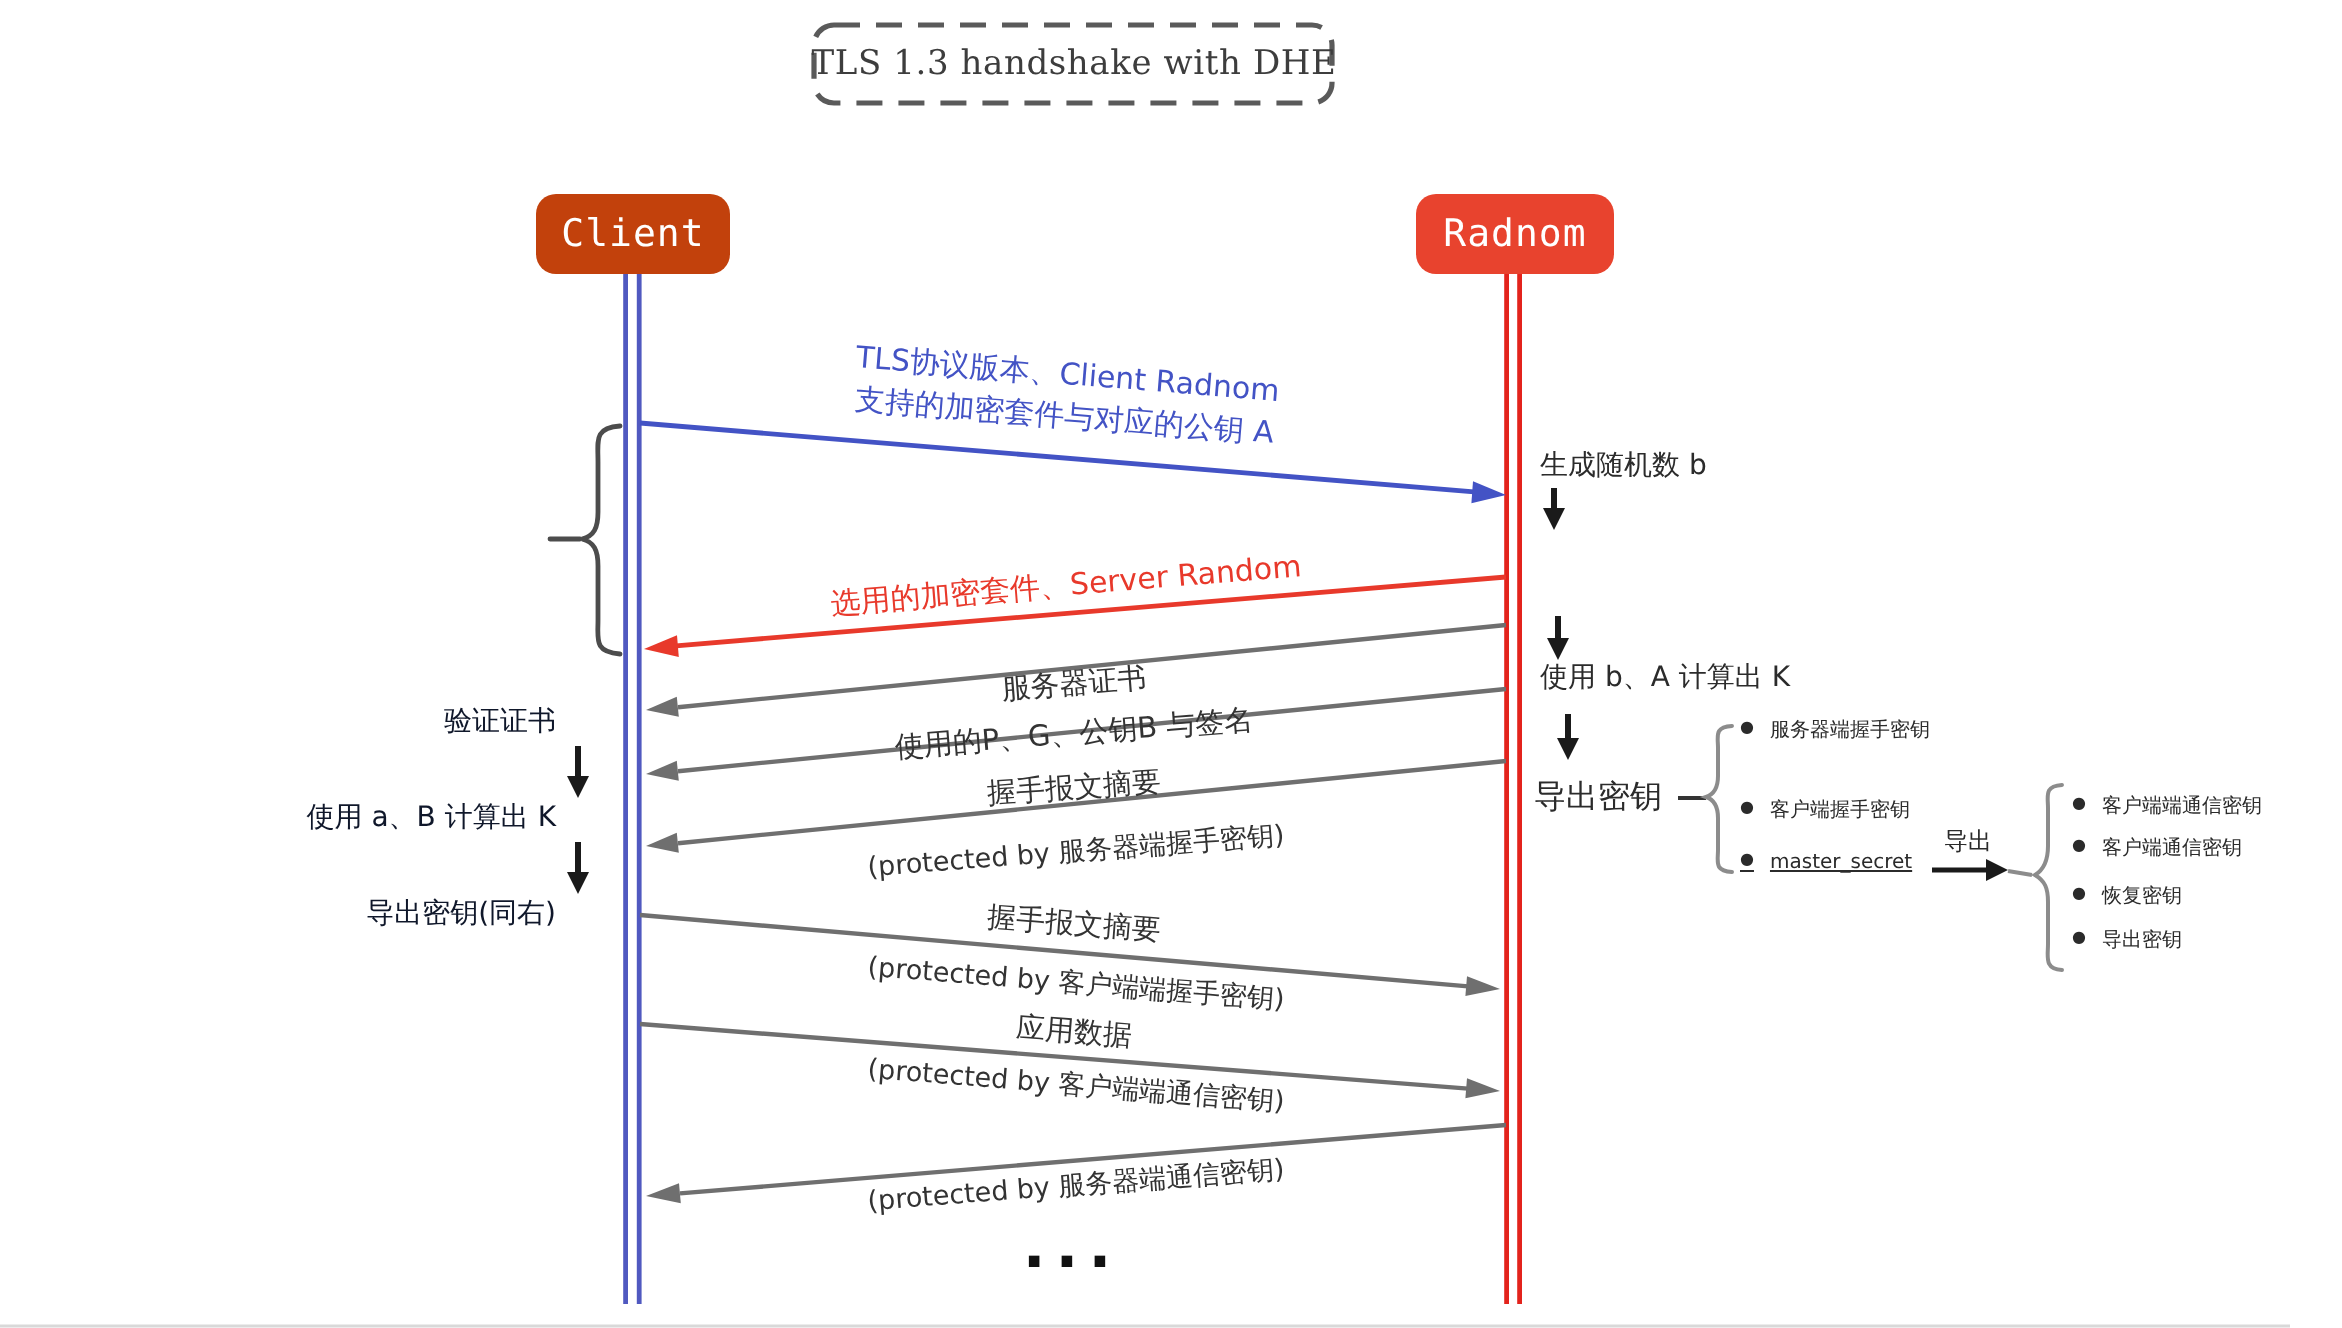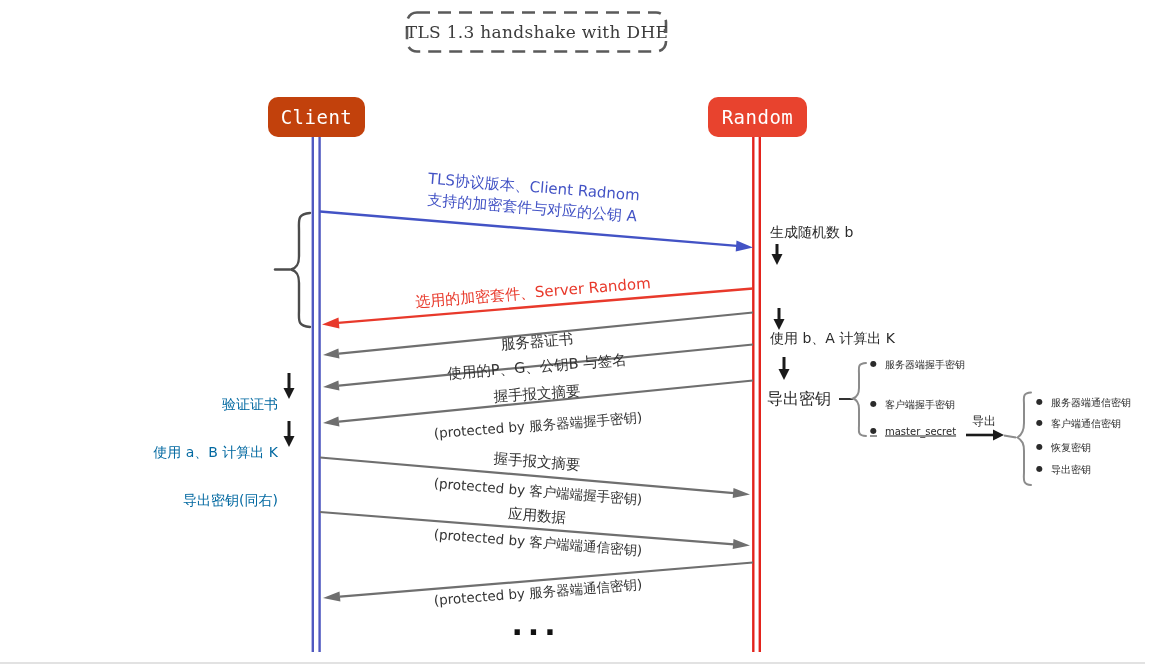--- a/index.html
+++ b/index.html
@@ -30,21 +30,21 @@
     font-size:14.5px; color:#333;
   }
   .lbl.small { font-size:13.5px; }
   .lbl.blue  { color:#4353c5; font-size:15px; text-align:center; line-height:21px; }
   .lbl.red   { color:#e8392b; font-size:15px; }
   .lbl.dots  { font-size:30px; font-weight:bold; letter-spacing:5px; color:#111; }
 
   .note-l { position:absolute; transform:translateY(-50%); white-space:nowrap;
             font-size:14px; color:#2b2b2b; }
   .note-r { position:absolute; transform:translateY(-50%); white-space:nowrap;
-            font-size:14px; color:#0369a1; text-align:center;margin-top:44px; }
+            font-size:14px; color:#0f172a; text-align:center; }
   .note-l.big { font-size:16px; }
   .note-l.two-line { line-height:21px; transform:none; }
 
   .key-item { position:absolute; transform:translateY(-50%); white-space:nowrap;
               font-size:10px; color:#2b2b2b; }
   .bullet::before { content:"●"; font-size:8px; margin-right:8px;
                     vertical-align:2px; color:#2b2b2b; }
   .derive-lbl { position:absolute; transform:translate(-50%,-50%);
                 font-size:12px; color:#2b2b2b; white-space:nowrap; }
 </style>
@@ -143,21 +143,21 @@
 
     <line x1="0" y1="663" x2="1171" y2="663" stroke="#d9d9d9" stroke-width="1.5"></line>
   </svg>
 
   <div class="title-label">TLS 1.3 handshake with DHE</div>
 
   <div class="actor client">
     <span>Client</span>
   </div>
   <div class="actor server">
-    <span>Random</span>
+    <span>Radnom</span>
   </div>
 
   <div class="lbl blue" style="left:533px; top:198px; --rot:4.6deg;">
     <div>TLS协议版本、Client Radnom</div>
     <div>支持的加密套件与对应的公钥 A</div>
   </div>
 
   <div class="lbl red" style="left:533px; top:293px; --rot:-4.6deg;">选用的加密套件、Server Random</div>
 
   <div class="lbl" style="left:537px; top:342px; --rot:-4.5deg;">服务器证书</div>
@@ -194,21 +194,21 @@
   <div class="key-item" style="left:870px; top:405px;">
     <span class="bullet"></span><span>客户端握手密钥</span>
   </div>
   <div class="key-item" style="left:870px; top:431px;text-decoration:underline;">
     <span class="bullet"></span><span>master_secret</span>
   </div>
 
   <div class="derive-lbl" style="left:984px; top:421px;">导出</div>
 
   <div class="key-item" style="left:1036px; top:403px;">
-    <span class="bullet"></span><span>服务器端通信密钥</span>
+    <span class="bullet"></span><span>客户端端通信密钥</span>
   </div>
   <div class="key-item" style="left:1036px; top:424px;">
     <span class="bullet"></span><span>客户端通信密钥</span>
   </div>
   <div class="key-item" style="left:1036px; top:448px;">
     <span class="bullet"></span><span>恢复密钥</span>
   </div>
   <div class="key-item" style="left:1036px; top:470px;">
     <span class="bullet"></span><span>导出密钥</span>
   </div>

